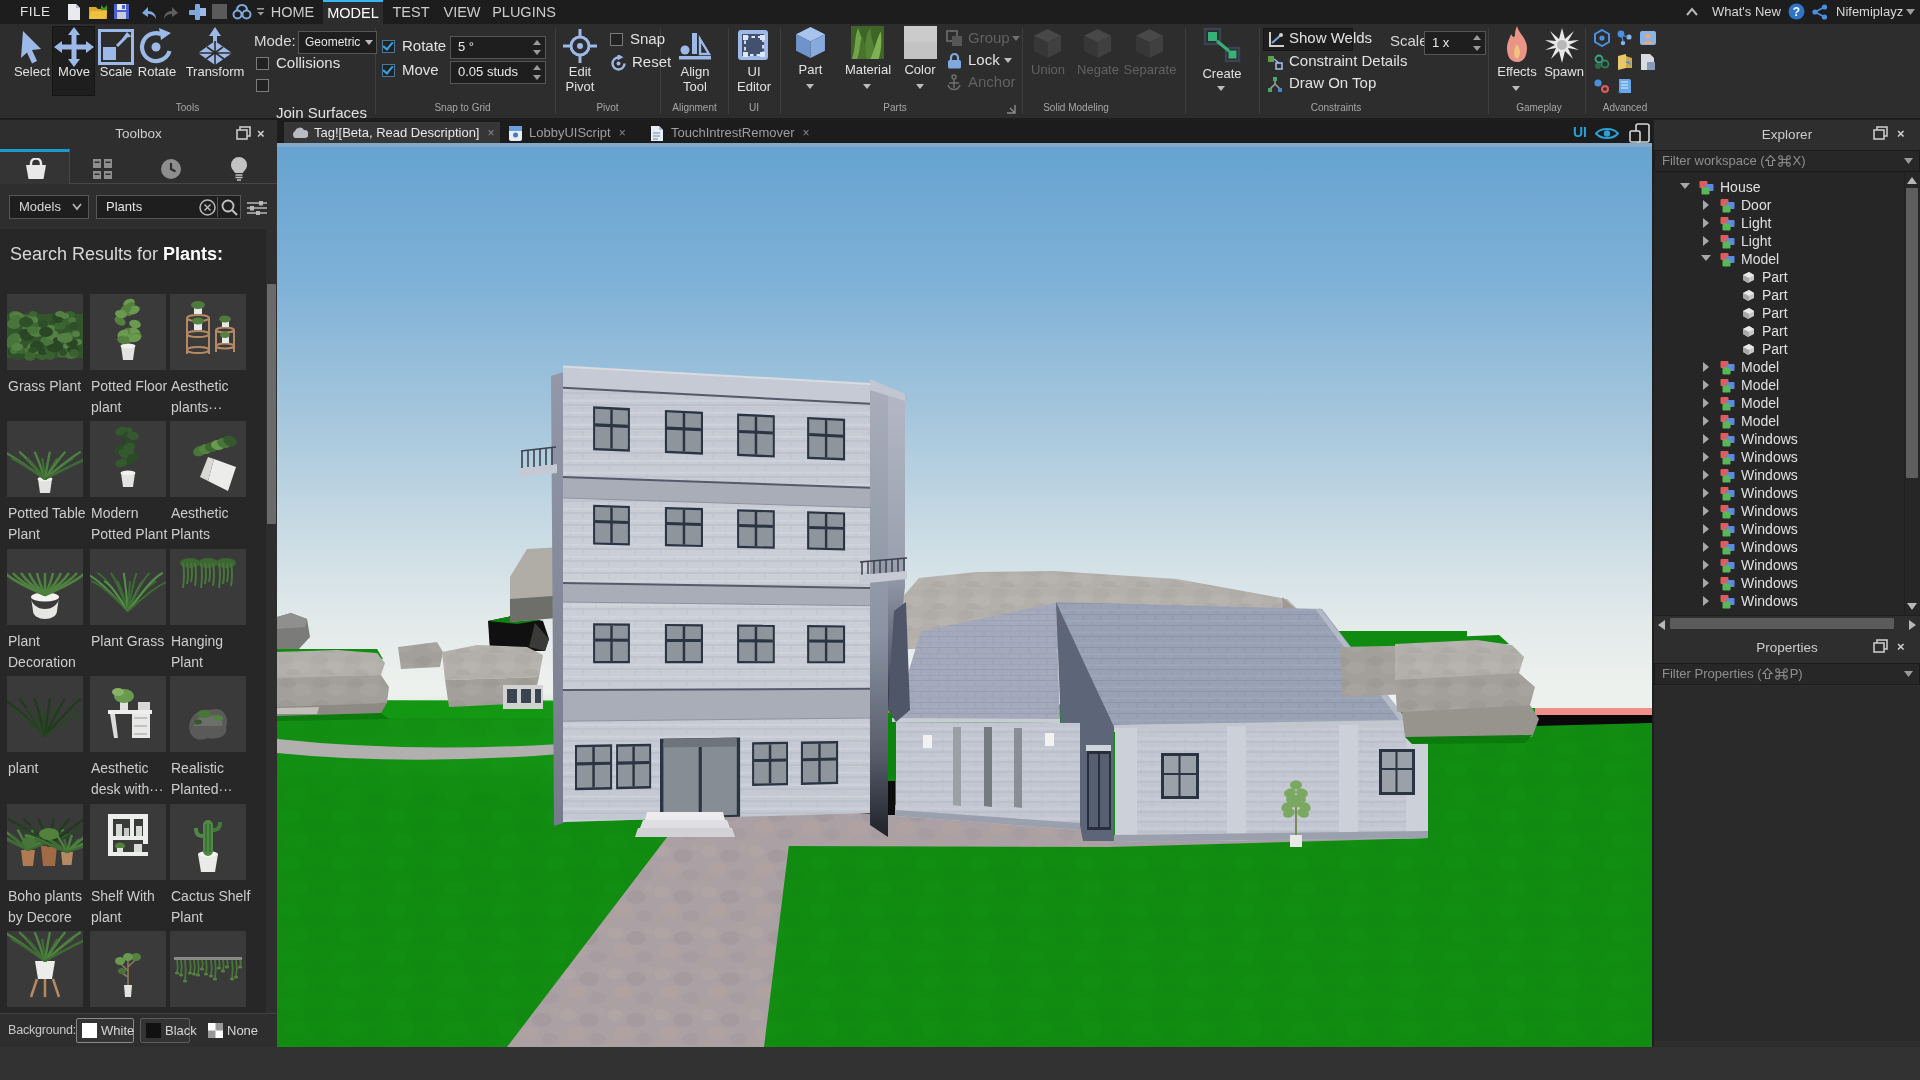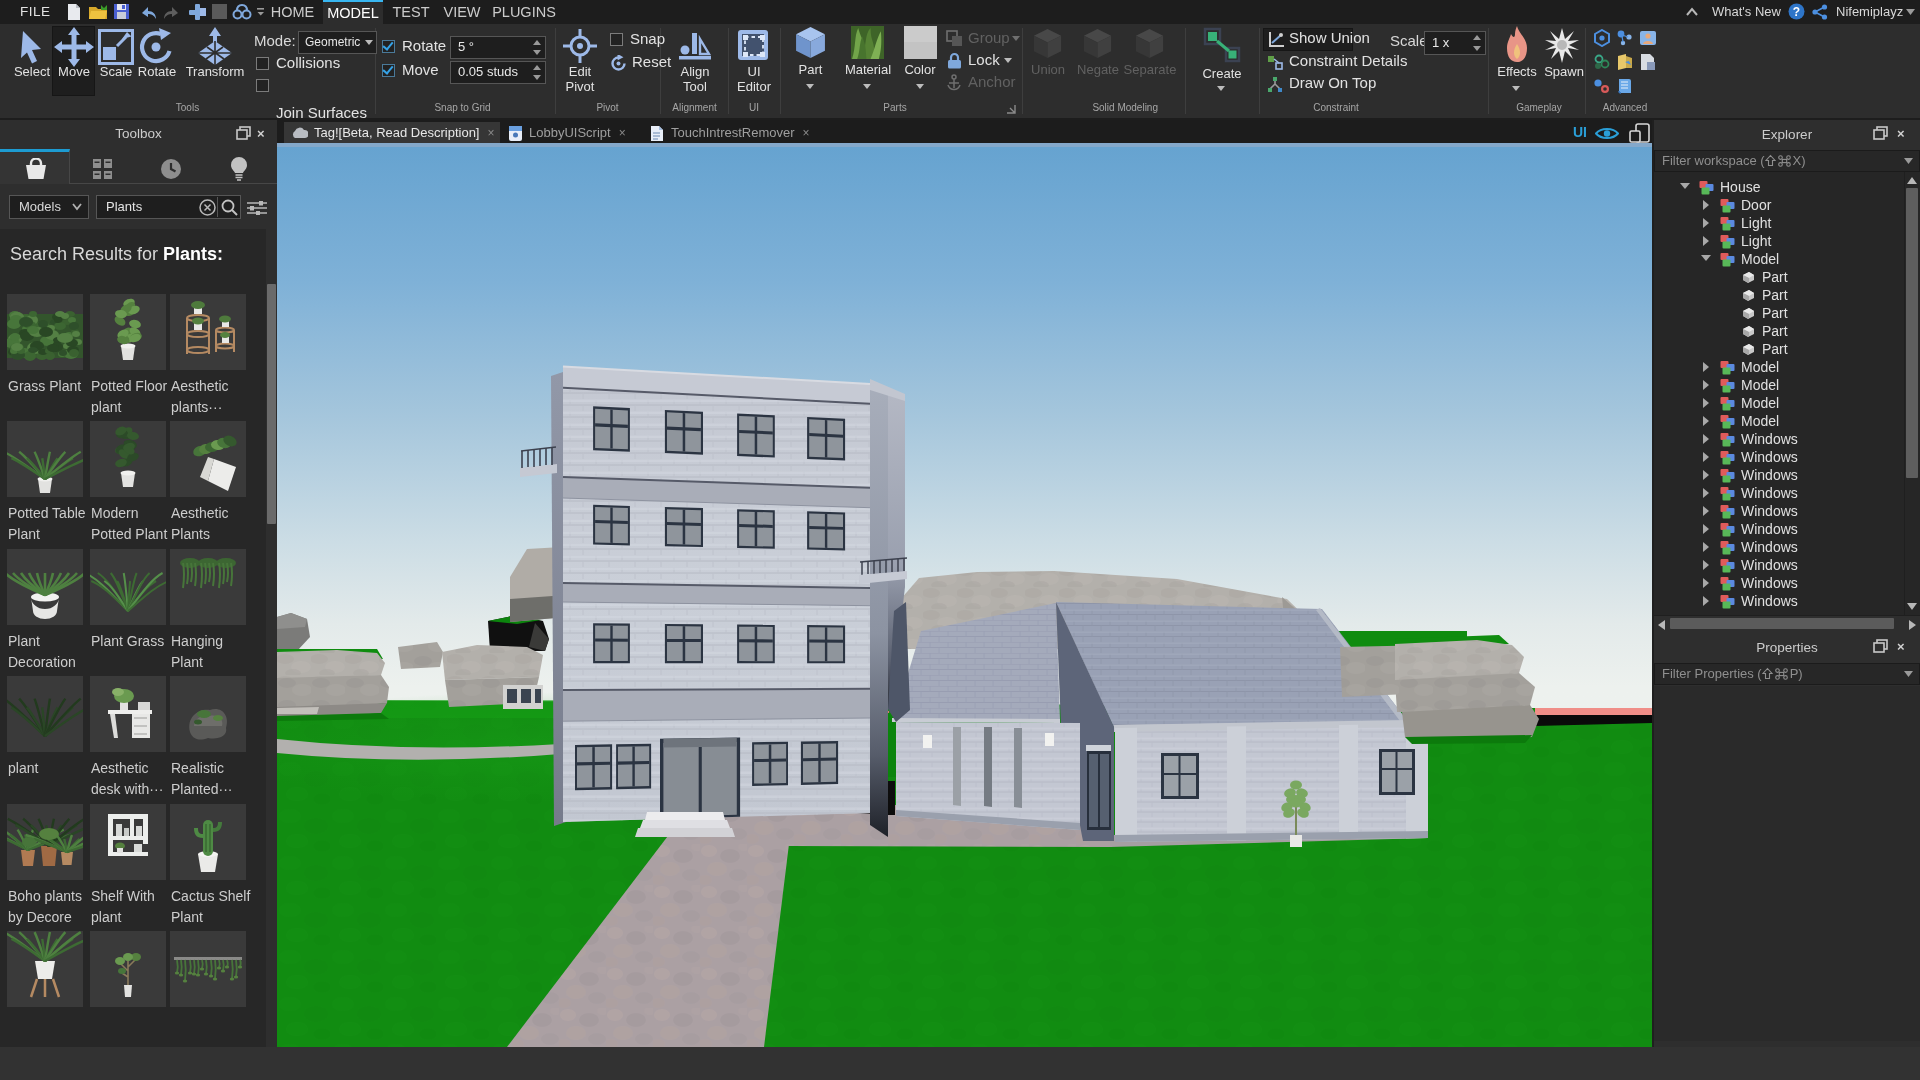--- a/index.html
+++ b/index.html
@@ -286,51 +286,51 @@
 <path d="M2 8 L16 15 L16 31 L2 24 Z" fill="#373737"></path>
 <path d="M30 8 L16 15 L16 31 L30 24 Z" fill="#404040"></path>
       </svg>
       <div class="blabel gray" style="left:1072px;top:38px;width:52px;">Negate</div>
       <svg class="abs" style="left:1134px;top:4px" width="31" height="31" viewBox="0 0 32 32">
         <path d="M16 1 L30 8 L16 15 L2 8 Z" fill="#484848"></path>
 <path d="M2 8 L16 15 L16 31 L2 24 Z" fill="#373737"></path>
 <path d="M30 8 L16 15 L16 31 L30 24 Z" fill="#404040"></path>
       </svg>
       <div class="blabel gray" style="left:1118px;top:38px;width:64px;">Separate</div>
-      <div class="glabel" style="left:1046px;width:112px;text-align:right;">Solid Modeling</div>
+      <div class="glabel" style="left:1020px;width:112px;">Solid Modeling</div>
       <svg class="abs" style="left:1202px;top:2px" width="40" height="40" viewBox="0 0 40 40">
         <rect x="3" y="3" width="15" height="15" fill="none" stroke="#3b4252" stroke-width="2.5"></rect>
         <rect x="6" y="6" width="9" height="9" fill="#38b178"></rect>
 <rect x="24" y="22" width="13" height="13" fill="none" stroke="#3b4252" stroke-width="2.5"></rect>
         <rect x="26.5" y="24.5" width="8" height="8" fill="#38b178"></rect>
 <path d="M15 15 L27 25" stroke="#38b178" stroke-width="3"></path>
       </svg>
       <div class="blabel" style="left:1196px;top:42px;width:52px;">Create</div>
       <div class="caret" style="left:1217px;top:62px;"></div>
       <div class="hibox" style="left:1263px;top:4px;width:90px;height:23px;"></div>
       <svg class="abs" style="left:1268px;top:7px" width="17" height="17" viewBox="0 0 17 17">
         <path d="M2 1 V15 H16" stroke="#cfcfcf" stroke-width="2" fill="none"></path>
         <path d="M4 12 L13 4" stroke="#7fa8dc" stroke-width="2"></path>
         <circle cx="13" cy="4" r="2" fill="#cfcfcf"></circle>
       </svg>
-      <div class="rlabel" style="left:1289px;top:6px;">Show Union</div>
+      <div class="rlabel" style="left:1289px;top:6px;">Show Welds</div>
       <svg class="abs" style="left:1267px;top:30px" width="17" height="17" viewBox="0 0 17 17">
         <rect x="1" y="2" width="6" height="6" fill="#5f9e48"></rect>
         <rect x="9" y="9" width="6" height="6" fill="none" stroke="#9db9e8" stroke-width="1.6"></rect>
         <path d="M7 5 L12 9" stroke="#9db9e8" stroke-width="1.6"></path>
       </svg>
       <div class="rlabel" style="left:1289px;top:29px;">Constraint Details</div>
       <svg class="abs" style="left:1267px;top:52px" width="17" height="17" viewBox="0 0 17 17">
         <path d="M8 2 V8 M8 8 L3 13 M8 8 L13 13" stroke="#9a9a9a" stroke-width="1.6" fill="none"></path>
         <rect x="6" y="1" width="4" height="4" fill="#4aa86c"></rect>
         <rect x="1" y="12" width="4" height="4" fill="#4aa86c"></rect>
         <rect x="11" y="12" width="4" height="4" fill="#3f88c8"></rect>
       </svg>
       <div class="rlabel" style="left:1289px;top:51px;">Draw On Top</div>
-      <div class="glabel" style="left:1280px;width:112px;">Constraint</div>
+      <div class="glabel" style="left:1280px;width:112px;">Constraints</div>
       <div class="rlabel" style="left:1390px;top:9px;color:#d8d8d8;">Scale</div>
       <div class="inbox" style="left:1424px;top:7px;width:62px;height:24px;line-height:22px;">1 x</div>
       <div class="spin" style="left:1473px;top:7px;height:24px;"></div>
       <svg class="abs" style="left:1501px;top:2px" width="32" height="38" viewBox="0 0 32 38">
         <path d="M16 0 C18 8 26 12 26 22 C26 31 22 36 16 36 C10 36 6 31 6 22 C6 16 9 12 10 8 C12 12 14 12 14 8 C14 5 15 2 16 0 Z" fill="#e89587"></path>
 <path d="M16 18 C20 24 20 30 16 33 C12 30 12 24 16 18 Z" fill="#f0c27c"></path>
       </svg>
       <div class="blabel" style="left:1494px;top:40px;width:46px;">Effects</div>
       <div class="caret" style="left:1512px;top:62px;"></div>
       <svg class="abs" style="left:1543px;top:2px" width="38" height="38" viewBox="0 0 38 38">
@@ -1155,20 +1155,38 @@
           <path d="M62 29 q1.5 9 0 19" stroke="#47753a" stroke-width="1.8" fill="none"></path>
           <ellipse cx="62" cy="48" rx="2.2" ry="1.6" fill="#55813f"></ellipse>
           <path d="M66 29 q1.5 9 0 17" stroke="#47753a" stroke-width="1.8" fill="none"></path>
           <ellipse cx="66" cy="46" rx="2.2" ry="1.6" fill="#55813f"></ellipse>
           <path d="M70 29 q1.5 3 0 7" stroke="#47753a" stroke-width="1.8" fill="none"></path>
           <ellipse cx="70" cy="36" rx="2.2" ry="1.6" fill="#55813f"></ellipse>
         </svg>
         <div style="position:absolute;left:266px;top:0;width:11px;height:904px;background:#2e2e2e;"></div>
         <div class="sthumb" style="left:267px;top:55px;width:9px;height:240px;background:#6a6a6a;"></div>
       </div>
+      <div id="tb-bg">
+        <div class="lab" style="font-size:12.5px;letter-spacing:-0.2px;">Background:</div>
+        <div class="bgbtn" style="left:76px;width:58px;border-color:#8a8a8a;">
+          <div class="sw" style="background:#fff;"></div>
+          <div class="bt">White</div>
+        </div>
+        <div class="bgbtn" style="left:140px;width:50px;">
+          <div class="sw" style="background:#111;"></div>
+          <div class="bt">Black</div>
+        </div>
+        <div class="bgbtn" style="left:202px;width:54px;border-color:transparent;background:none;">
+          <div class="sw" style="background:#fff;"><svg width="15" height="15">
+              <rect x="7.5" y="0" width="7.5" height="7.5" fill="#999"></rect>
+              <rect x="0" y="7.5" width="7.5" height="7.5" fill="#999"></rect>
+            </svg></div>
+          <div class="bt">None</div>
+        </div>
+      </div>
     </div>
     <div id="rightcol">
       <div class="phead" style="top:0;">
         <div class="t">Explorer</div>
       </div>
       <svg class="abs" style="left:219px;top:6px" width="15" height="14" viewBox="0 0 15 14">
         <rect x="4" y="1" width="10" height="9" fill="none" stroke="#c8c8c8" stroke-width="1.6"></rect>
         <rect x="1" y="4" width="10" height="9" fill="#2e2e2e" stroke="#c8c8c8" stroke-width="1.6"></rect>
       </svg>
       <div style="position:absolute;left:243px;top:6px;font-size:13px;color:#d2d2d2;font-weight:bold;">×</div>

